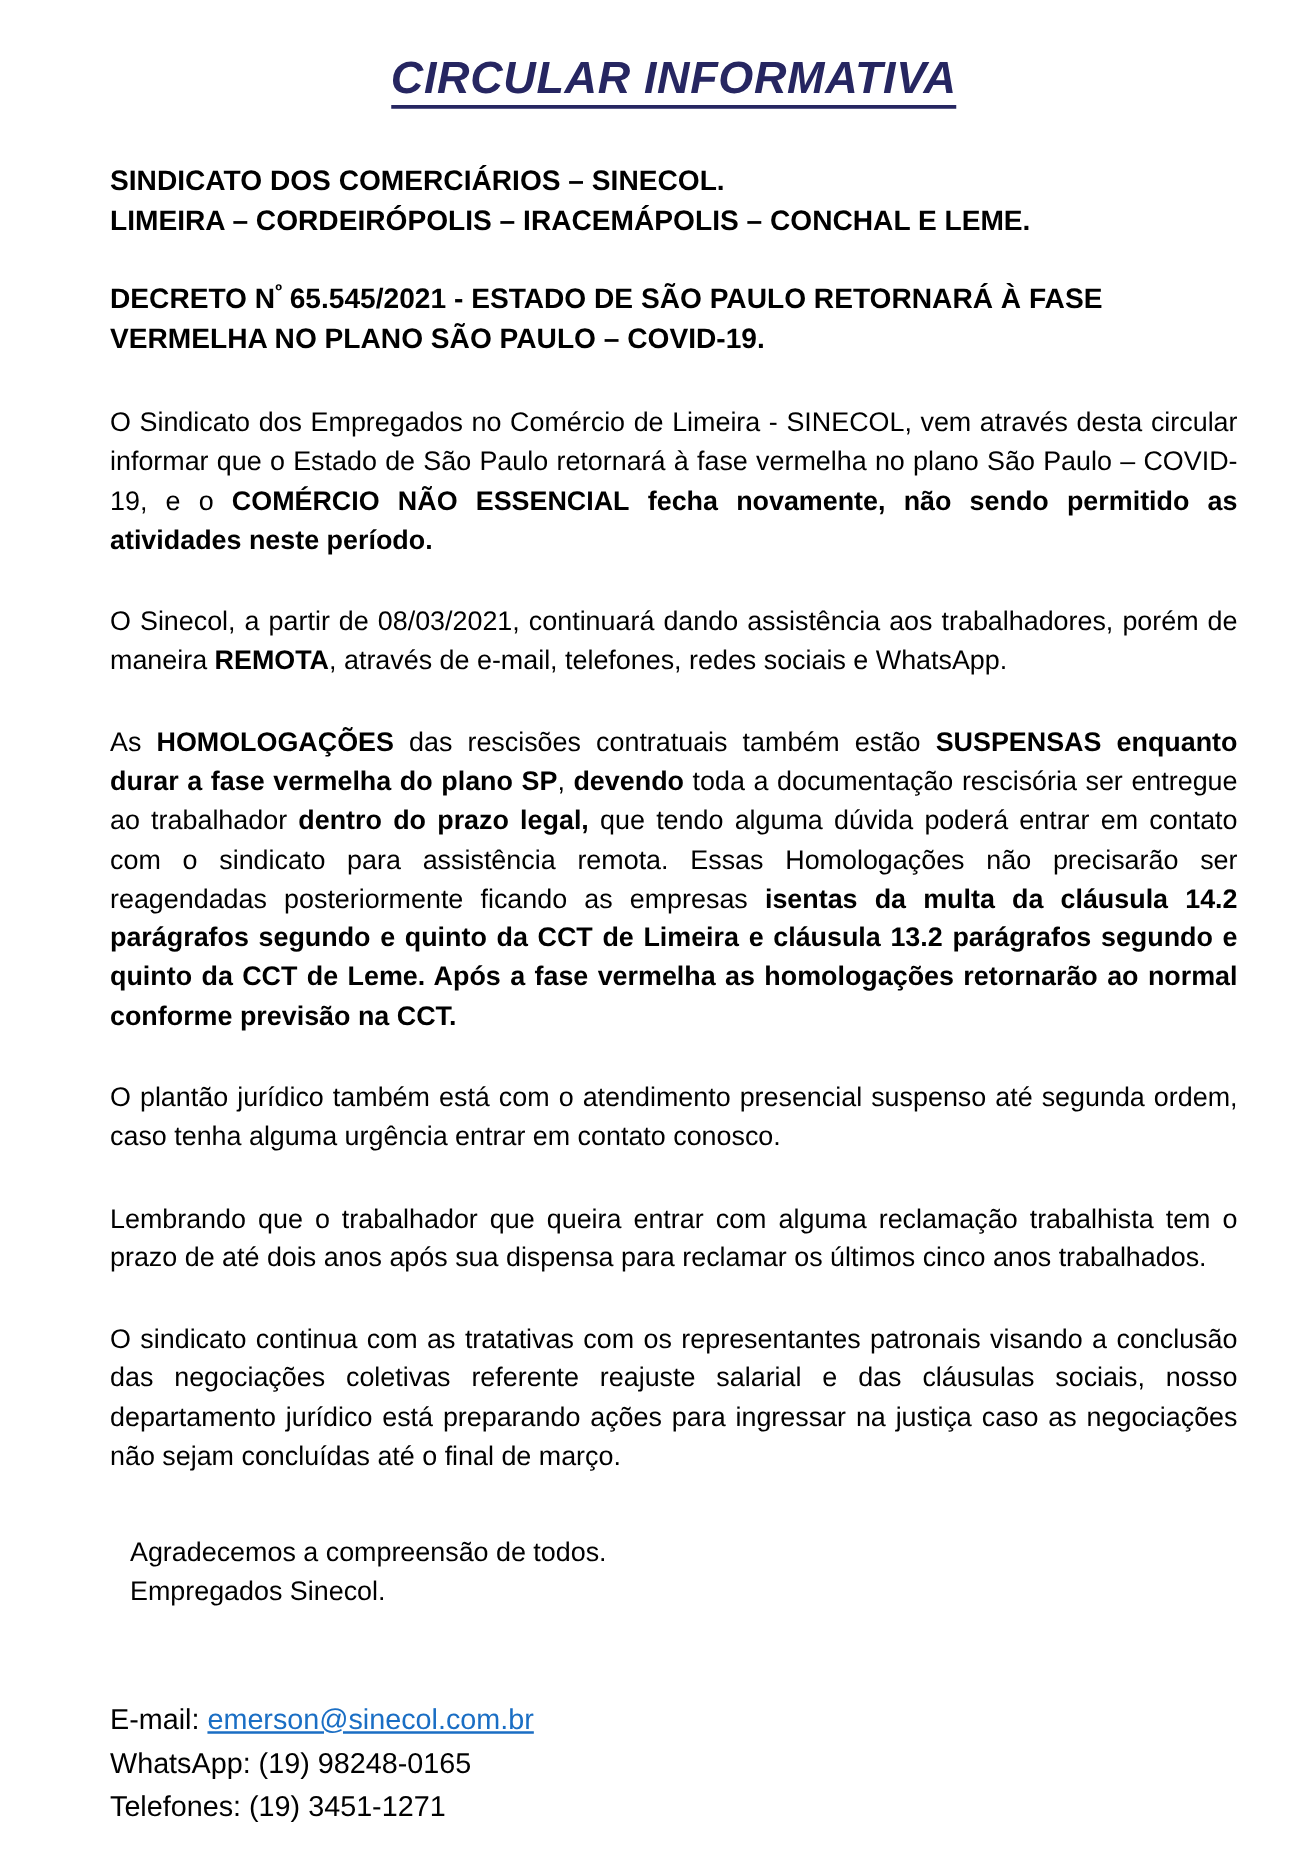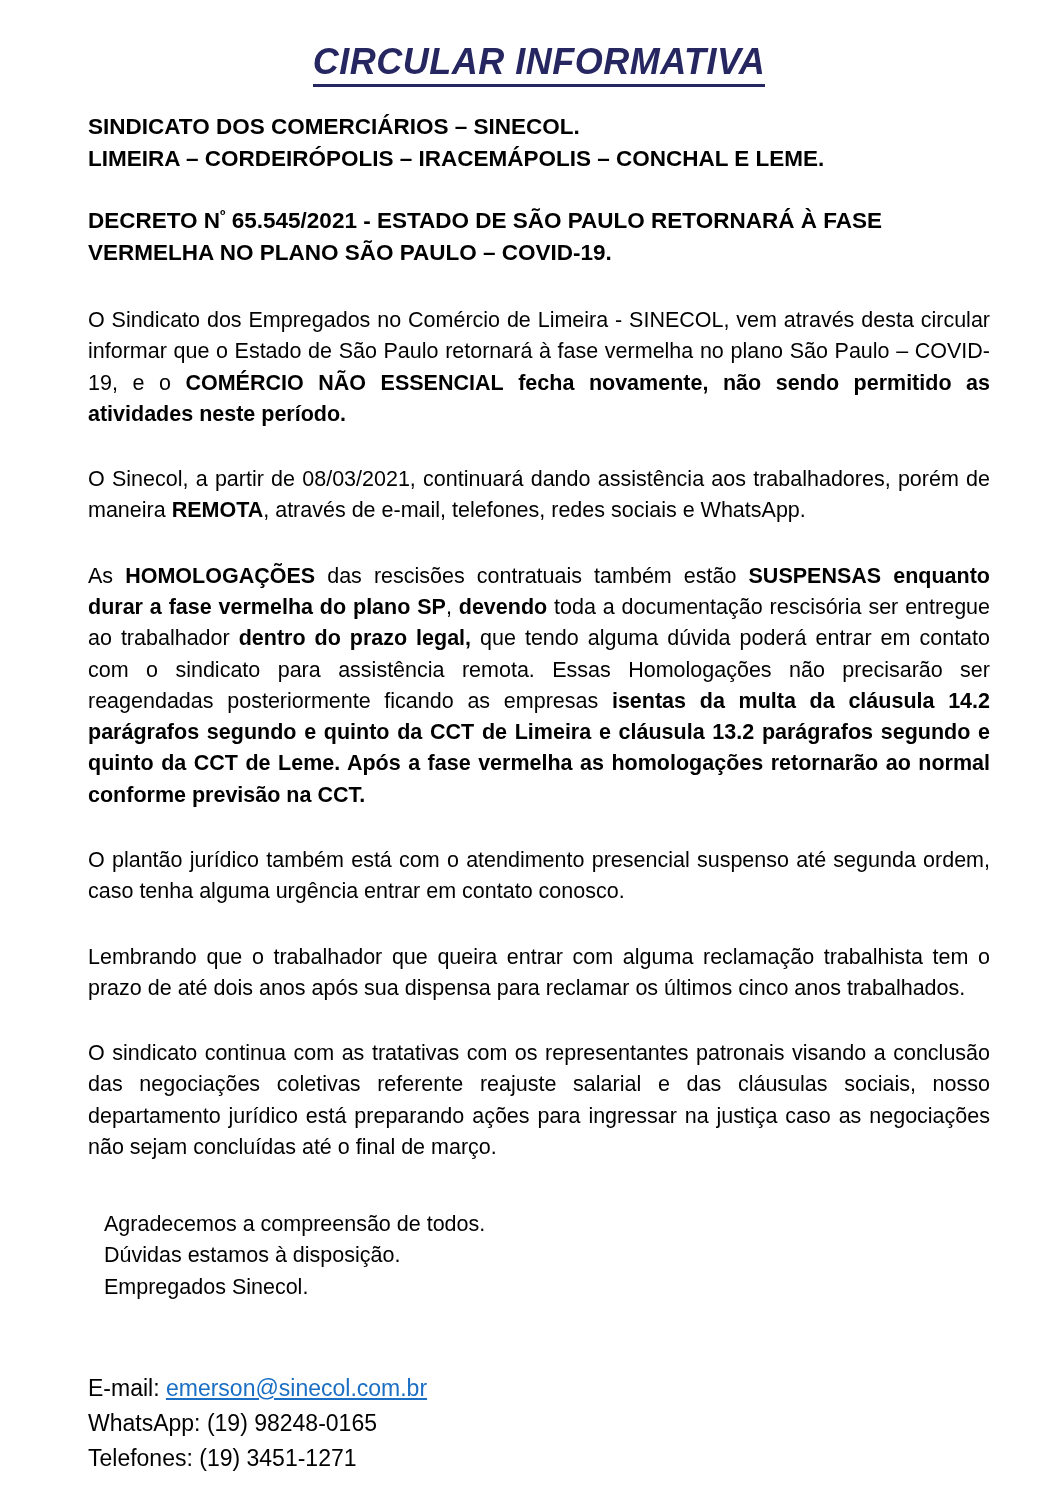--- a/index.html
+++ b/index.html
@@ -52,21 +52,21 @@
   }
 
   
   .head-block {
     font-size: 22.5px;
     font-weight: bold;
     line-height: 1.42;
     margin: 0;
     text-align: left;
   }
-  .head-block.first { margin-top: 24px; }
+  .head-block.first { margin-top: 42px; }
   .head-block.second { margin-top: 30px; }
   .head-block .line { display: block; white-space: nowrap; }
   .ord { vertical-align: super; font-size: 0.66em; line-height: 0; }
 
   
   p.para {
     font-size: 21.5px;
     line-height: 1.455;
     text-align: justify;
     text-justify: inter-word;
@@ -138,21 +138,20 @@
     <p class="para gap-big">O plantão jurídico também está com o atendimento presencial suspenso até segunda ordem, caso tenha alguma urgência entrar em contato conosco.</p>
 
     <p class="para gap-big">Lembrando que o trabalhador que queira entrar com alguma reclamação trabalhista tem o prazo de até dois anos após sua dispensa para reclamar os últimos cinco anos trabalhados.</p>
 
     <p class="para gap-big">O sindicato continua com as tratativas com os representantes patronais visando a conclusão das negociações coletivas referente reajuste salarial e das cláusulas sociais, nosso departamento jurídico está preparando ações para ingressar na justiça caso as negociações não sejam concluídas até o final de março.</p>
 
     <div class="sp-30"></div>
 
     <div class="closing">
       <span class="line">Agradecemos a compreensão de todos.</span>
-      <span class="line">Dúvidas estamos à disposição.</span>
       <span class="line">Empregados Sinecol.</span>
     </div>
 
     <div class="sp-52"></div>
 
     <div class="contact">
       <span class="line"><span>E-mail: </span><a class="maillink" href="#">emerson@sinecol.com.br</a></span>
       <span class="line">WhatsApp: (19) 98248-0165</span>
       <span class="line">Telefones: (19) 3451-1271</span>
     </div>

